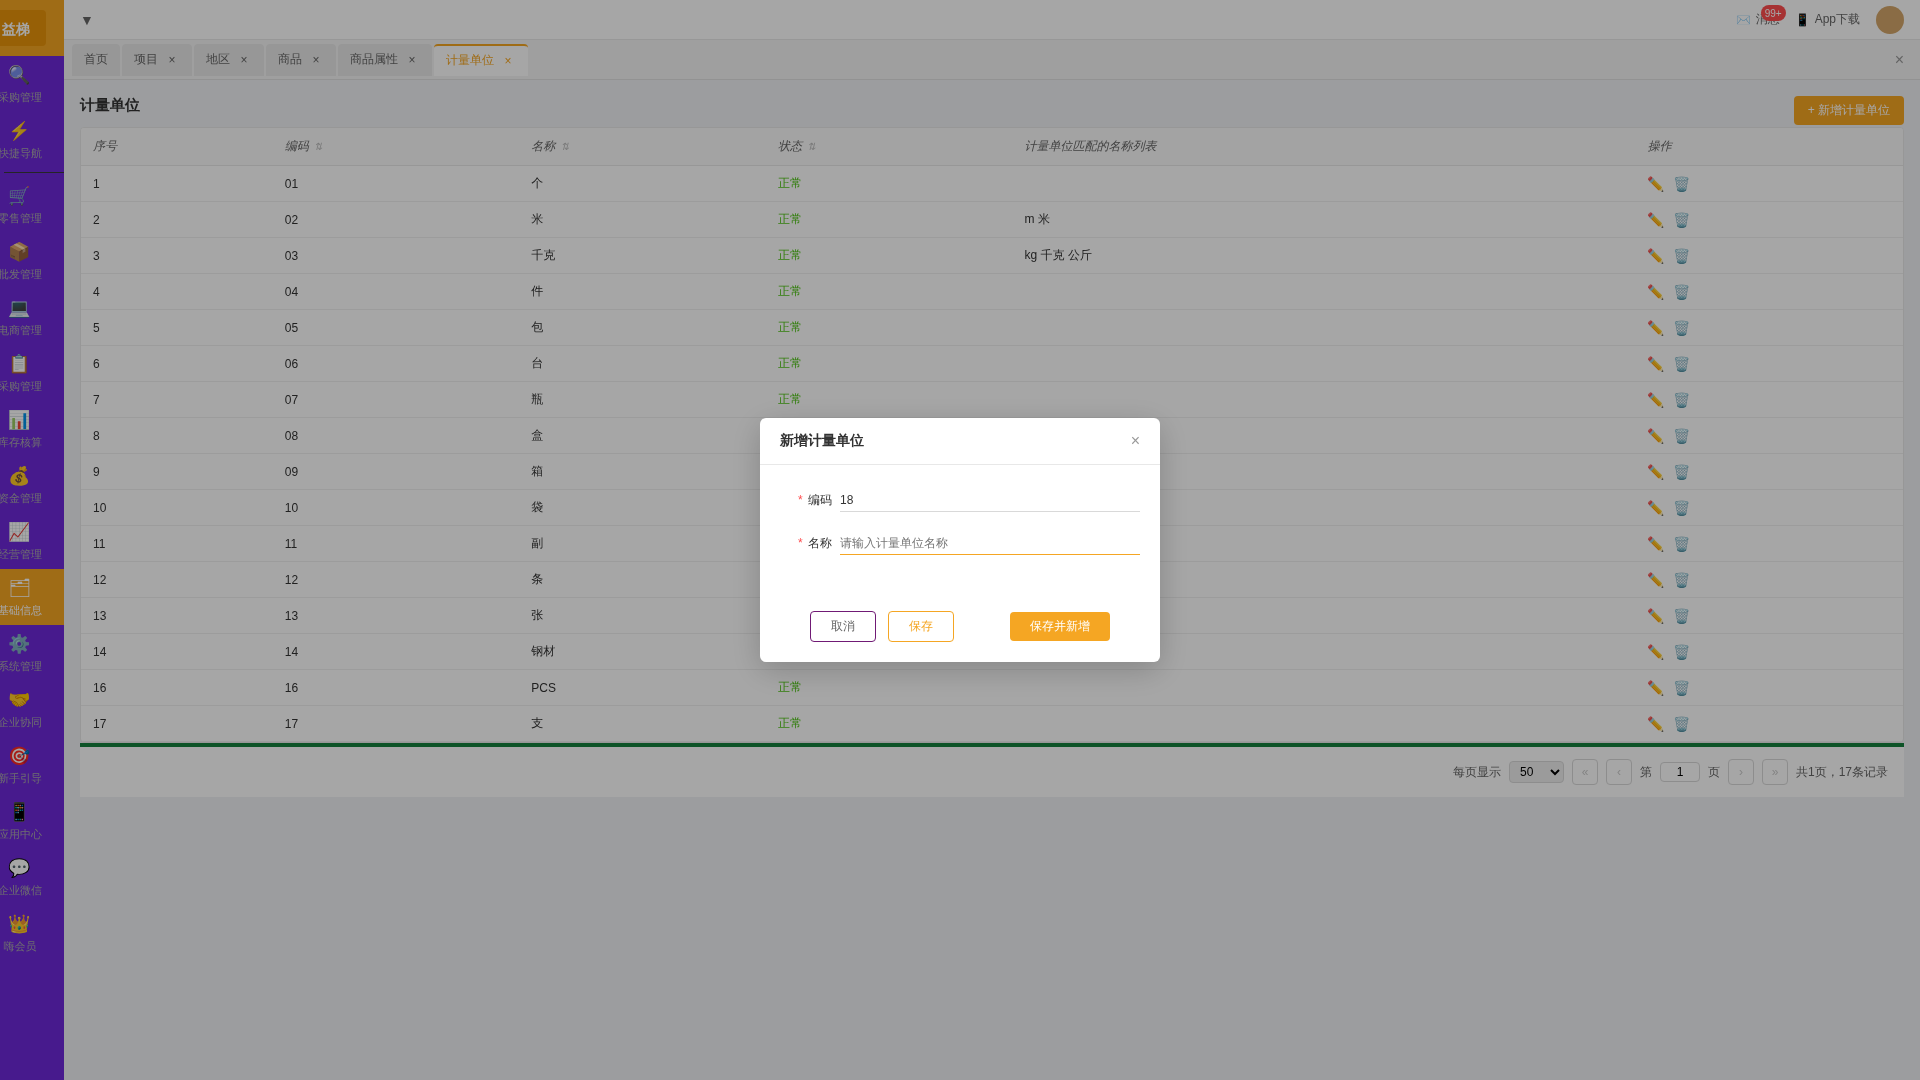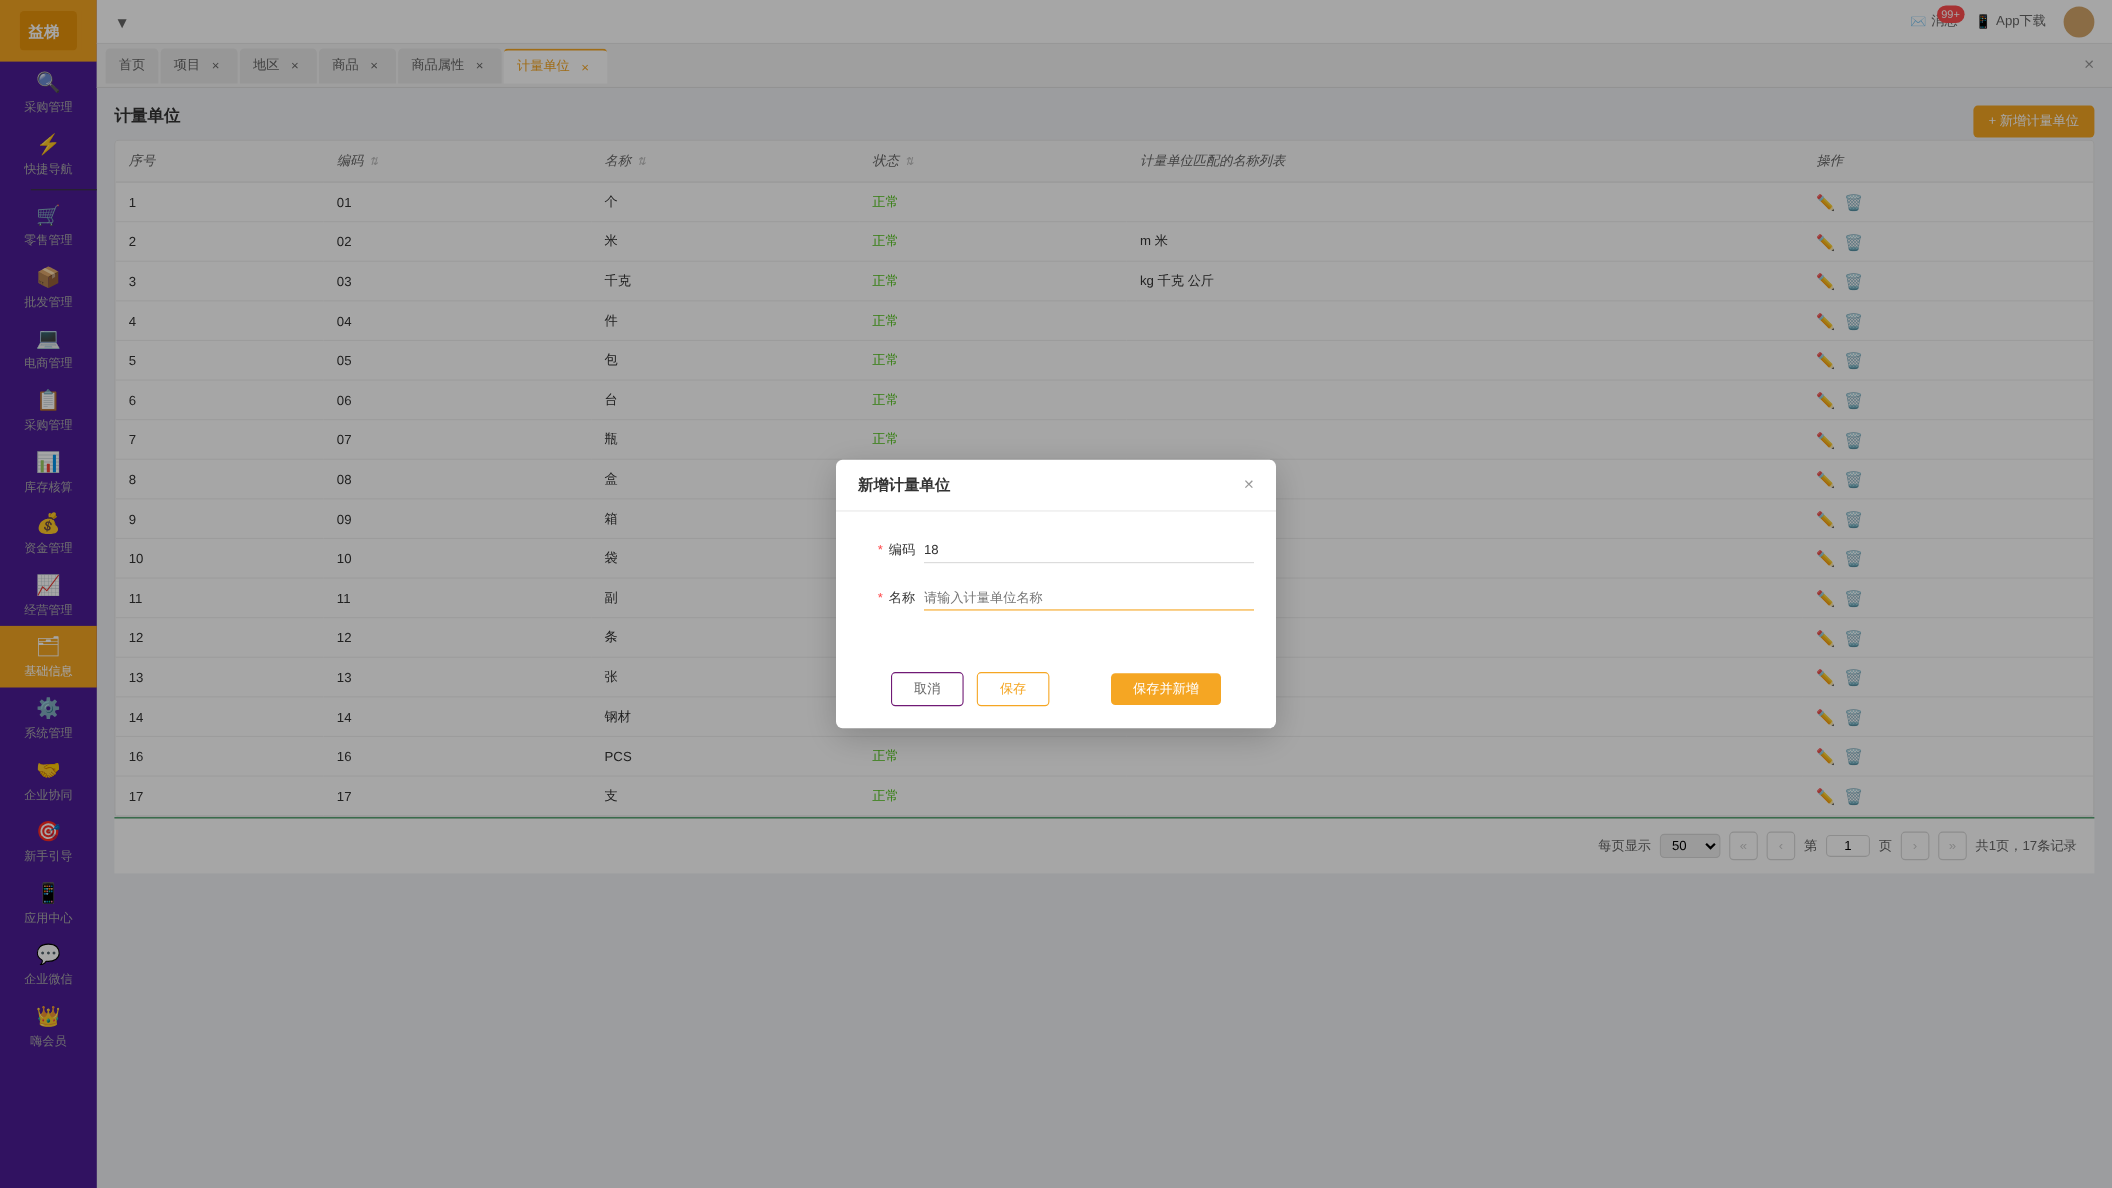--- a/index.html
+++ b/index.html
@@ -1,19 +1,19 @@
 <!DOCTYPE html>
 <html><head>
   <meta charset="utf-8">
   <style>
     * { margin: 0; padding: 0; box-sizing: border-box; }
     body { font-family: "Microsoft YaHei", "PingFang SC", sans-serif; font-size: 13px; background: #f0f2f5; width: 1920px; height: 1080px; overflow: hidden; display: flex; }
 
     
-    .sidebar { width: 88px; background: #4c1d95; height: 1080px; display: flex; flex-direction: column; align-items: flex-end; flex-shrink: 0; }
+    .sidebar { width: 64px; background: #6d28d9; height: 1080px; display: flex; flex-direction: column; align-items: flex-end; flex-shrink: 0; }
     .sidebar-logo { width: 88px; height: 56px; background: #f5a623; display: flex; align-items: center; justify-content: center; }
     .sidebar-logo-img { width: 60px; height: 36px; background: #f5a623; display: flex; align-items: center; justify-content: center; color: #fff; font-size: 18px; font-weight: bold; }
     .sidebar-item { width: 88px; height: 56px; display: flex; flex-direction: column; align-items: center; justify-content: center; color: #aaa; font-size: 11px; cursor: pointer; gap: 4px; }
     .sidebar-item.active { background: #f5a623; color: #fff; }
     .sidebar-item-icon { font-size: 18px; }
     .sidebar-divider { width: 60px; height: 1px; background: #3a3a3a; margin: 4px 0; }
 
     
     .main { flex: 1; display: flex; flex-direction: column; height: 1080px; }
 
@@ -46,21 +46,21 @@
     thead tr { background: #fafafa; }
     th { padding: 10px 12px; text-align: left; font-size: 12px; color: #666; font-weight: 500; border-bottom: 1px solid #e8e8e8; white-space: nowrap; font-style: italic; }
     td { padding: 9px 12px; font-size: 12px; color: #333; border-bottom: 1px solid #f0f0f0; white-space: nowrap; }
     .status-normal { color: #52c41a; font-size: 12px; }
     .action-icons { display: flex; gap: 8px; }
     .action-icon { color: #f5a623; cursor: pointer; font-size: 14px; }
     .action-icon.del { color: #f5a623; }
     .sort-icon { color: #bbb; font-size: 10px; margin-left: 2px; }
 
     
-    .pagination { display: flex; align-items: center; justify-content: flex-end; padding: 12px 16px; gap: 8px; font-size: 12px; color: #666; background: #fff; border-top: 1px solid #15803d; }
+    .pagination { display: flex; align-items: center; justify-content: flex-end; padding: 12px 16px; gap: 8px; font-size: 12px; color: #666; background: #fff; border-top: 4px solid #15803d; }
     .page-select { border: 1px solid #d9d9d9; border-radius: 4px; padding: 2px 6px; font-size: 12px; }
     .page-input { width: 40px; border: 1px solid #d9d9d9; border-radius: 4px; padding: 2px 6px; font-size: 12px; text-align: center; }
     .page-btn { width: 26px; height: 26px; border: 1px solid #d9d9d9; border-radius: 4px; display: flex; align-items: center; justify-content: center; cursor: pointer; background: #fff; font-size: 12px; color: #666; }
     .page-btn.disabled { color: #ccc; cursor: not-allowed; }
 
     
     .overlay { position: fixed; top: 0; left: 0; width: 1920px; height: 1080px; background: rgba(0,0,0,0.35); z-index: 100; display: flex; align-items: center; justify-content: center; }
 
     
     .modal { background: #fff; border-radius: 6px; width: 400px; box-shadow: 0 8px 32px rgba(0,0,0,0.2); }

